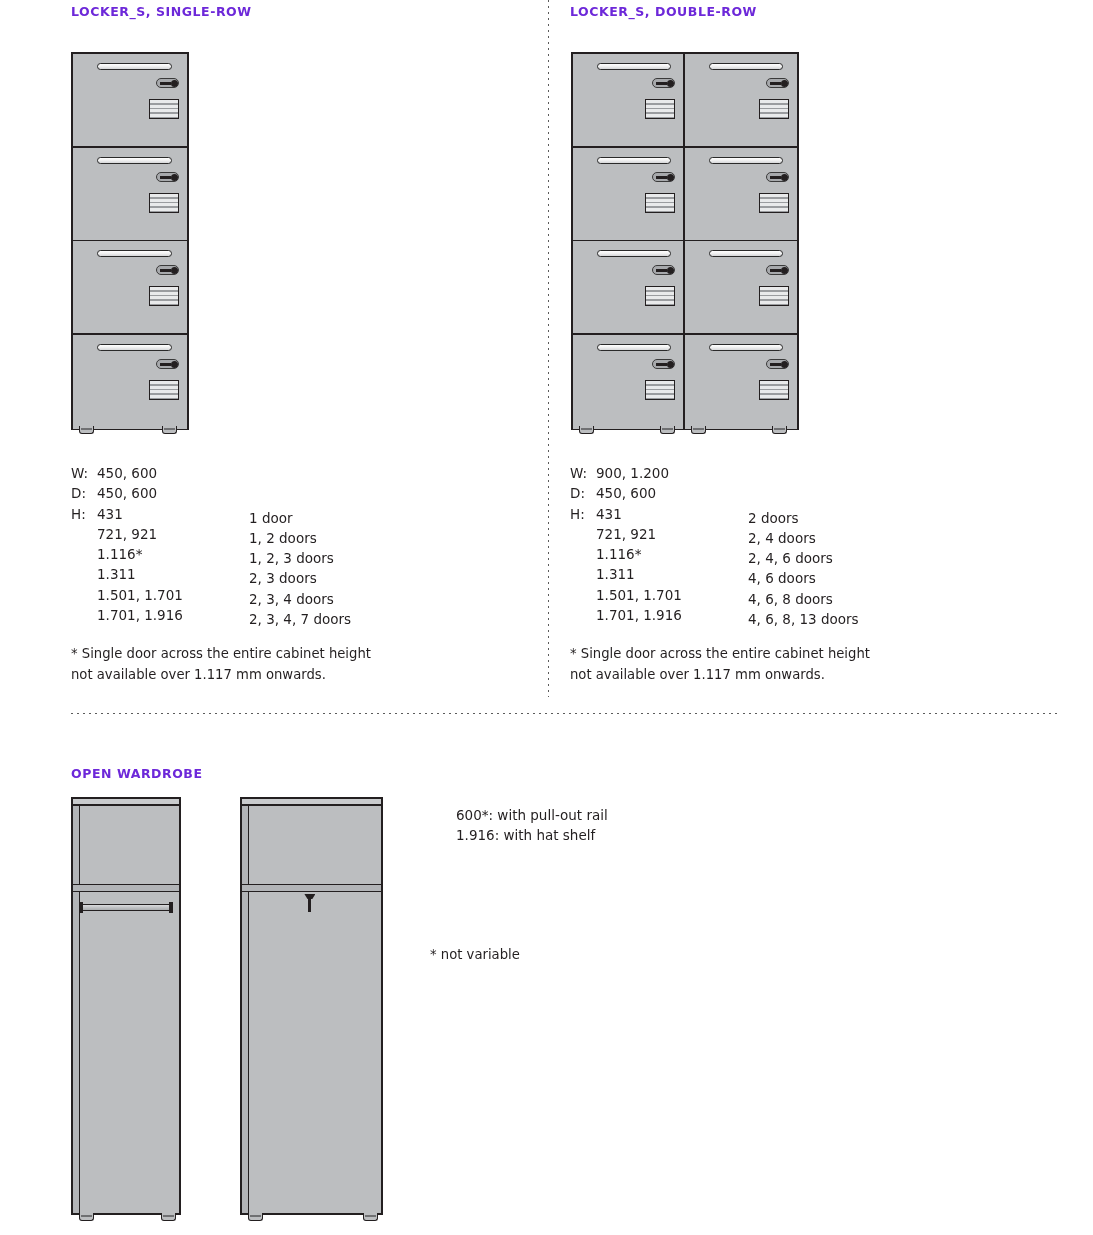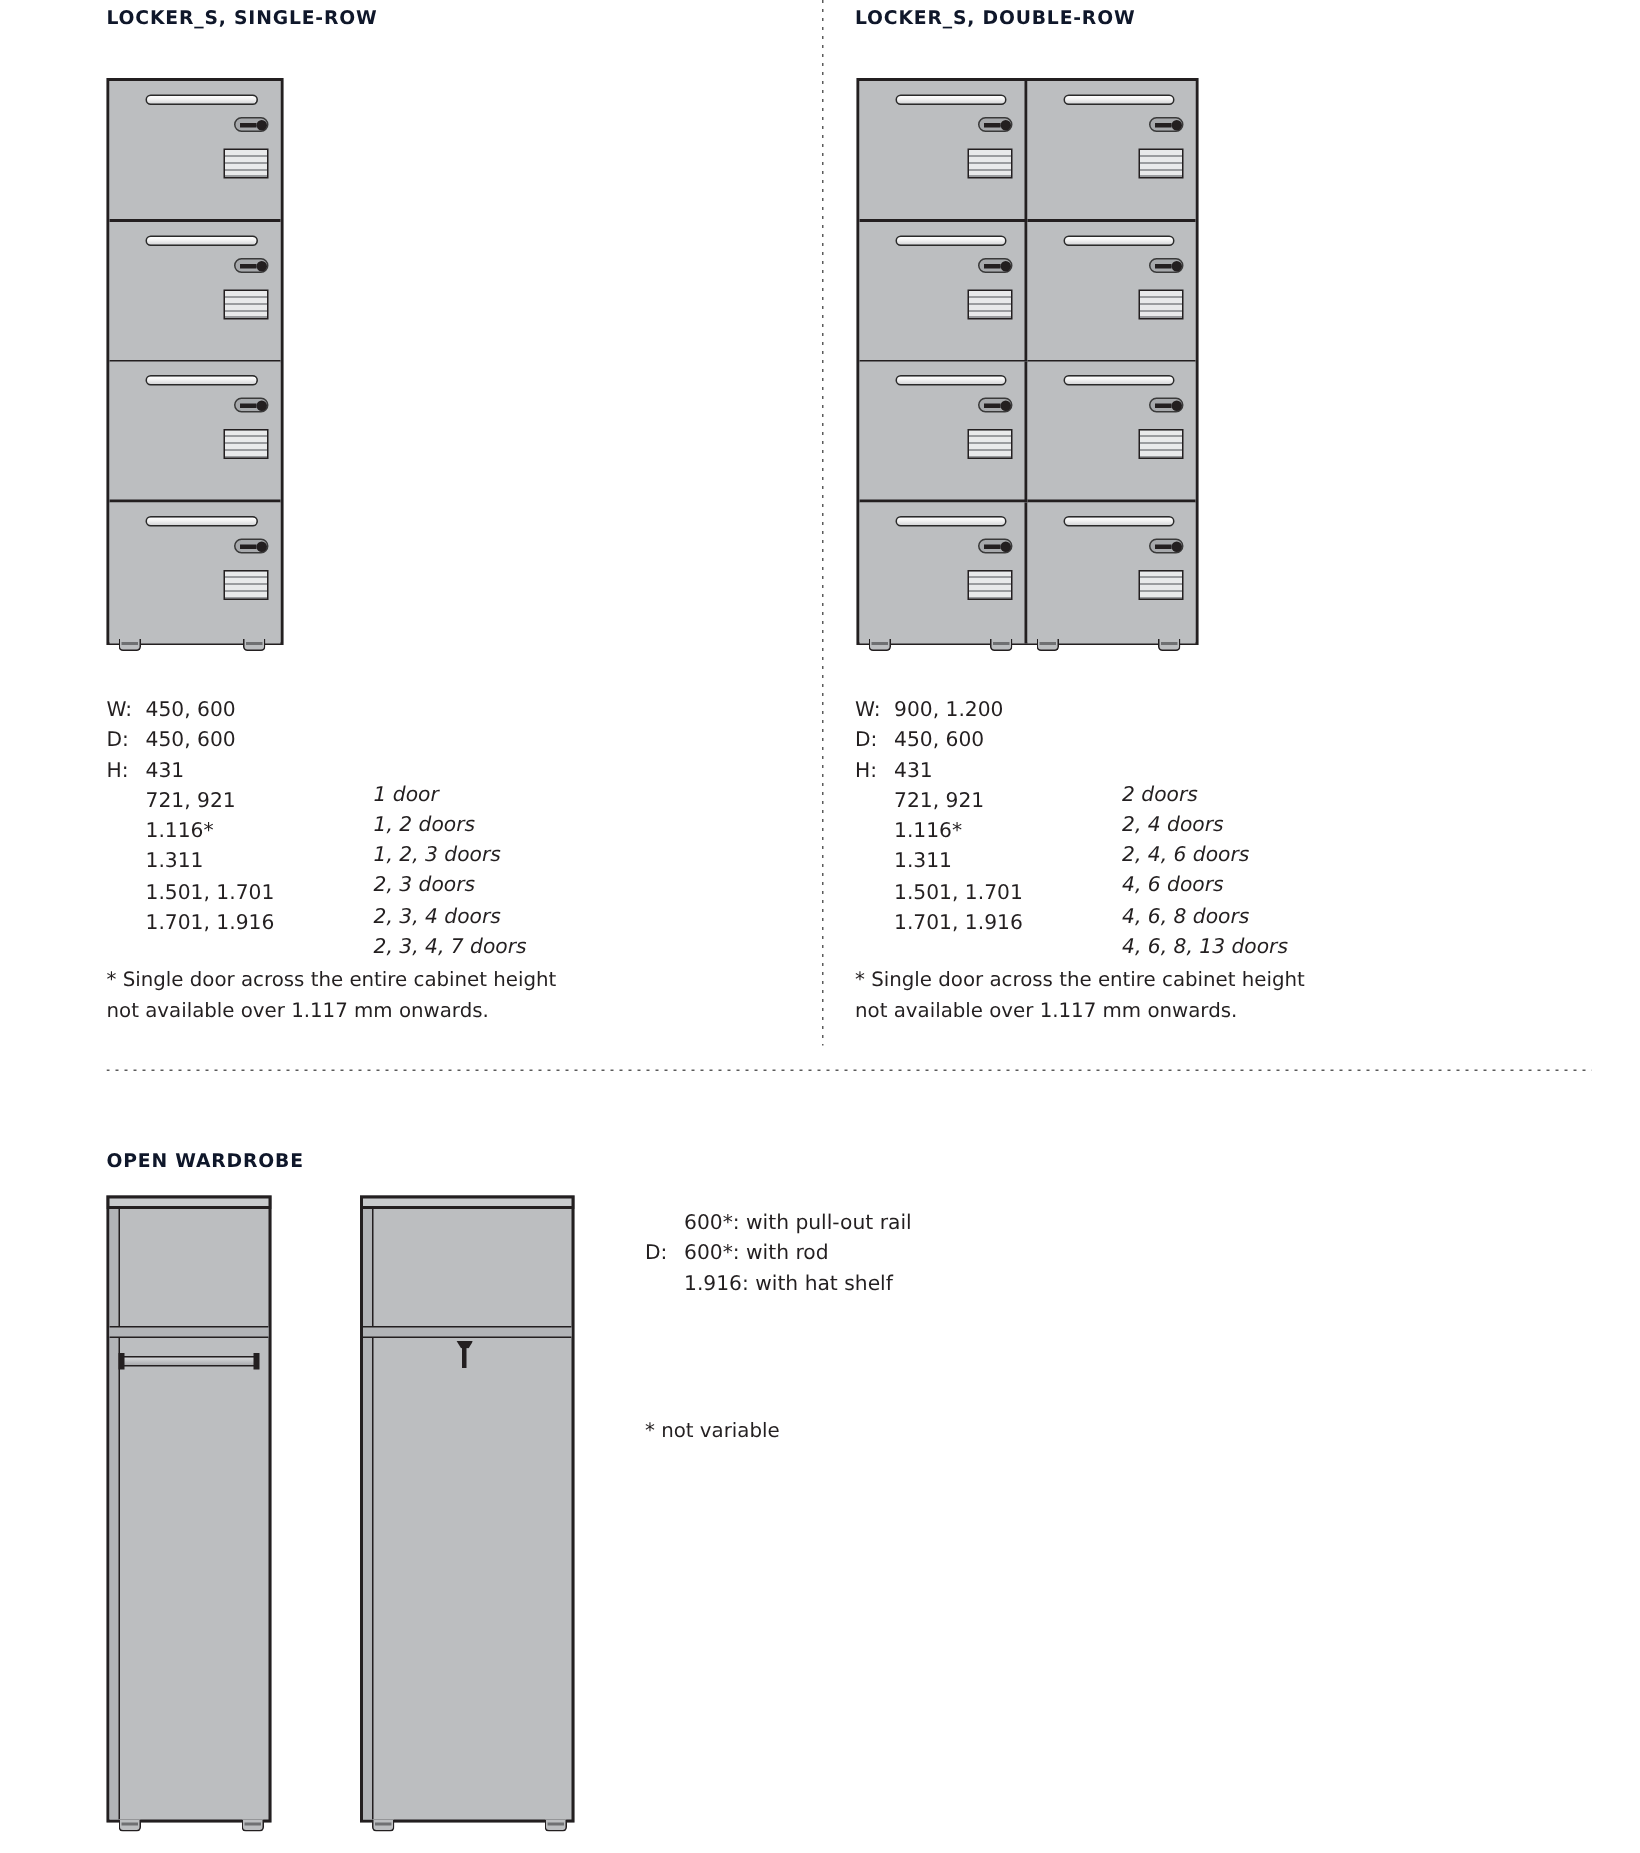--- a/index.html
+++ b/index.html
@@ -16,21 +16,21 @@
     overflow: hidden;
   }
 
   
   .sec-title {
     position: absolute;
     font-family: "DejaVu Sans", sans-serif;
     font-weight: bold;
     font-size: 12.5px;
     letter-spacing: 0.55px;
-    color: #0f172a;
+    color: #6d28d9;
     white-space: nowrap;
   }
 
   
   .v-divider {
     position: absolute;
     width: 1px;
     background-image: linear-gradient(to bottom, #5b5b5b 0px, #5b5b5b 2px, rgba(255,255,255,0) 2px, rgba(255,255,255,0) 6px);
     background-size: 1px 6px;
     background-repeat: repeat-y;
@@ -58,22 +58,21 @@
     width: 26px;
     vertical-align: top;
   }
   .spec-val {
     display: inline-block;
     vertical-align: top;
   }
   .spec-doors {
     position: absolute;
     left: 178px;
-    top: 16px;
-    font-style: italic;
+    top: 4px;
   }
   .footnote {
     position: absolute;
     font-family: "DejaVu Sans", sans-serif;
     font-size: 13.2px;
     color: #231f20;
     line-height: 20.5px;
     white-space: nowrap;
   }
 
@@ -416,20 +415,17 @@
   <div class="ww-rod" style="left:66px; top:95px;"></div>
 </div>
 <div class="foot" style="left:248px; top:1213px;"></div>
 <div class="foot" style="left:363px; top:1213px;"></div>
 
 <div class="spec-block ww-block" style="left:430px; top:805px;">
   <span class="ww-row">
     <span class="ww-indent"></span><span class="spec-val">600*: with pull-out rail</span>
   </span>
   <span class="ww-row">
-    <span class="ww-key">D:</span><span class="spec-val">600*: with rod</span>
-  </span>
-  <span class="ww-row">
     <span class="ww-indent"></span><span class="spec-val">1.916: with hat shelf</span>
   </span>
 </div>
 
 <div class="footnote" style="left:430px; top:945px;">* not variable</div>
 
 </body></html>

